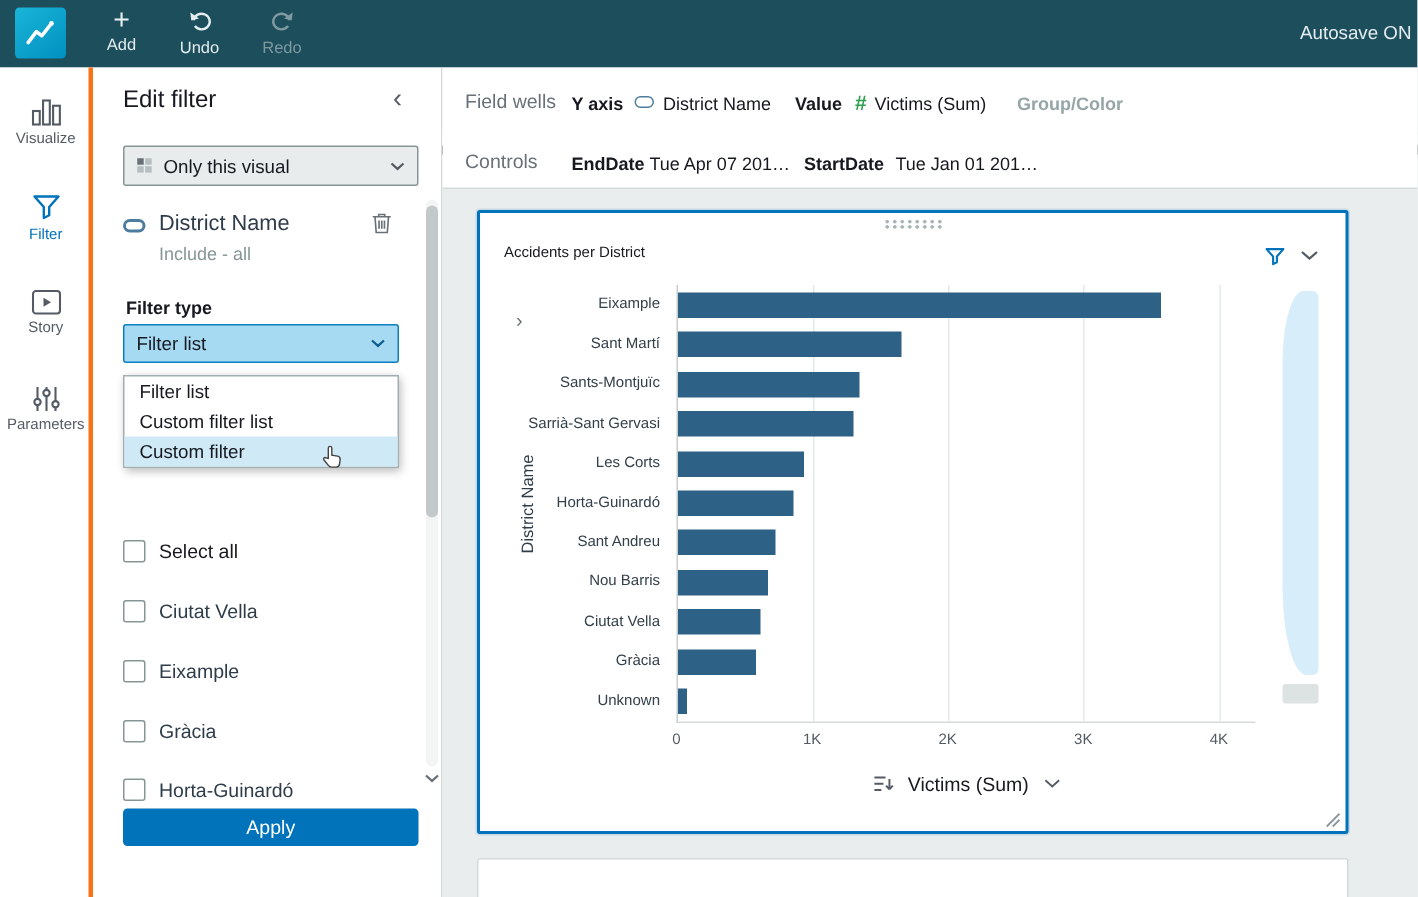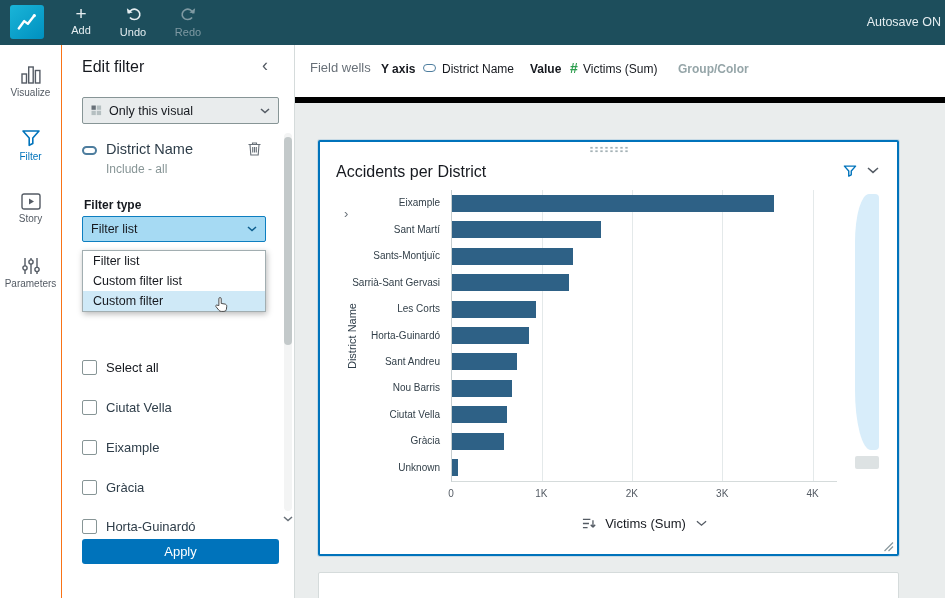--- a/index.html
+++ b/index.html
@@ -12,21 +12,21 @@
   .logo { position:absolute; left:10px; top:5px; width:34px; height:34px; border-radius:3px;
           background:linear-gradient(140deg,#1ab5d8,#0090c0); display:flex; align-items:center; justify-content:center; cursor:pointer; }
   .tb-btn { position:absolute; top:4px; height:38px; color:#e4edf0; text-align:center; font-size:11px; cursor:pointer; }
   .tb-btn .ic { display:block; height:20px; line-height:20px; }
   .tb-btn.dim { color:#7e99a2; }
   .tb-title { position:absolute; left:385px; top:8px; width:278px; height:29px; background:#2b5b69; border-radius:2px;
               color:#f3f7f8; font-size:13px; line-height:29px; padding-left:12px; }
   .tb-autosave { position:absolute; right:4px; top:0; height:45px; line-height:45px; font-size:12.5px; color:#e4edf0; }
 
   
-  .sidebar { position:absolute; left:0; top:45px; width:62px; height:553px; background:#fff; border-right:1px solid #f97316; }
+  .sidebar { position:absolute; left:0; top:45px; width:62px; height:553px; background:#fff; border-right:3px solid #f97316; }
   .side-item { position:absolute; left:0; width:61px; text-align:center; color:#545b64; cursor:pointer; }
   .side-item .side-label { font-size:10px; display:block; margin-top:3px; }
   .side-item.active { color:#0073bb; }
 
   
   .panel { position:absolute; left:62px; top:45px; width:233px; height:553px; background:#fff; border-right:1px solid #d5dbdb; }
   .panel-title { position:absolute; left:20px; top:13px; font-size:16px; color:#16191f; }
   .collapse { position:absolute; left:200px; top:10px; font-size:18px; color:#545b64; cursor:pointer; }
   .scope-select { position:absolute; left:20px; top:52px; width:197px; height:27px; background:#e9eced;
                   border:1px solid #879596; border-radius:2px; display:flex; align-items:center; gap:7px;
@@ -69,21 +69,21 @@
   .well-val { font-size:12px; color:#16191f; }
   .hash { font-size:14px; font-weight:bold; color:#2e9e4f; }
 
   
   .canvas { position:absolute; left:295px; top:126px; width:650px; height:472px; background:#eaeded; overflow:hidden; }
   .card { position:absolute; left:23px; top:14px; width:581px; height:416px; background:#fff; border:2px solid #0073bb;
           border-radius:2px; box-shadow:0 0 0 1px rgba(0,115,187,0.15); }
   .card2 { position:absolute; left:23px; top:446px; width:581px; height:40px; background:#fff; border:1px solid #d5dbdb; border-radius:2px; }
   .dots { position:absolute; left:50%; top:4px; transform:translateX(-50%); width:40px; height:7px;
           background-image:radial-gradient(circle,#a4b1b5 1px,transparent 1.3px); background-size:5px 3.5px; cursor:grab; }
-  .v-title { position:absolute; left:16px; top:21px; font-size:16px; color:#16191f; }
+  .v-title { position:absolute; left:16px; top:21px; font-size:10px; color:#16191f; }
   .v-funnel { position:absolute; left:523px; top:22px; color:#0073bb; cursor:pointer; }
   .v-chev { position:absolute; left:547px; top:25px; color:#545b64; cursor:pointer; }
   .y-label-wrap { position:absolute; left:24px; top:48px; width:16px; height:292px; display:flex; align-items:center; justify-content:center; }
   .y-label-wrap span { writing-mode:vertical-rl; transform:rotate(180deg); font-size:11px; color:#2e3d49; }
   .y-expander { position:absolute; left:24px; top:64px; font-size:13px; color:#687078; cursor:pointer; }
   .cat-labels { position:absolute; left:0; top:48px; width:126px; height:292px; }
   .cat-label { position:absolute; right:6px; font-size:10px; color:#33404a; white-space:nowrap; }
   .plot { position:absolute; left:131px; top:48px; width:386px; height:292px;
           border-left:1px solid #c6ced0; border-bottom:1px solid #d5dbdb; }
   .gridline { position:absolute; top:0; bottom:0; width:1px; background:#e4e9ea; }
@@ -269,20 +269,27 @@
     <span class="abs bar-label" style="left:15px;top:15px;">Field wells</span>
     <span class="abs well-key" style="left:86px;top:17px;">Y axis</span>
     <span class="abs pill sm" style="left:128px;top:19px;"></span>
     <span class="abs well-val" style="left:147px;top:17px;">District Name</span>
     <span class="abs well-key" style="left:235px;top:17px;">Value</span>
     <span class="abs hash" style="left:275px;top:15px;">#</span>
     <span class="abs well-val" style="left:288px;top:17px;">Victims (Sum)</span>
     <span class="abs well-key muted" style="left:383px;top:17px;">Group/Color</span>
   </div>
 
+  <div class="controlsbar">
+    <span class="abs bar-label" style="left:15px;top:10px;">Controls</span>
+    <span class="abs well-key" style="left:86px;top:12px;">EndDate</span>
+    <span class="abs well-val" style="left:138px;top:12px;">Tue Apr 07 201…</span>
+    <span class="abs well-key" style="left:241px;top:12px;">StartDate</span>
+    <span class="abs well-val" style="left:302px;top:12px;">Tue Jan 01 201…</span>
+  </div>
 
   <div class="canvas">
 
     <div class="card">
       <div class="dots"></div>
       <div class="v-title">Accidents per District</div>
       <div class="v-funnel">
         <svg width="14" height="14" viewBox="0 0 20 20">
             <path d="M2 3h16l-6.2 7v5.5l-3.6 1.8V10z" fill="none" stroke="currentColor" stroke-width="2" stroke-linejoin="round"></path>
           </svg>

